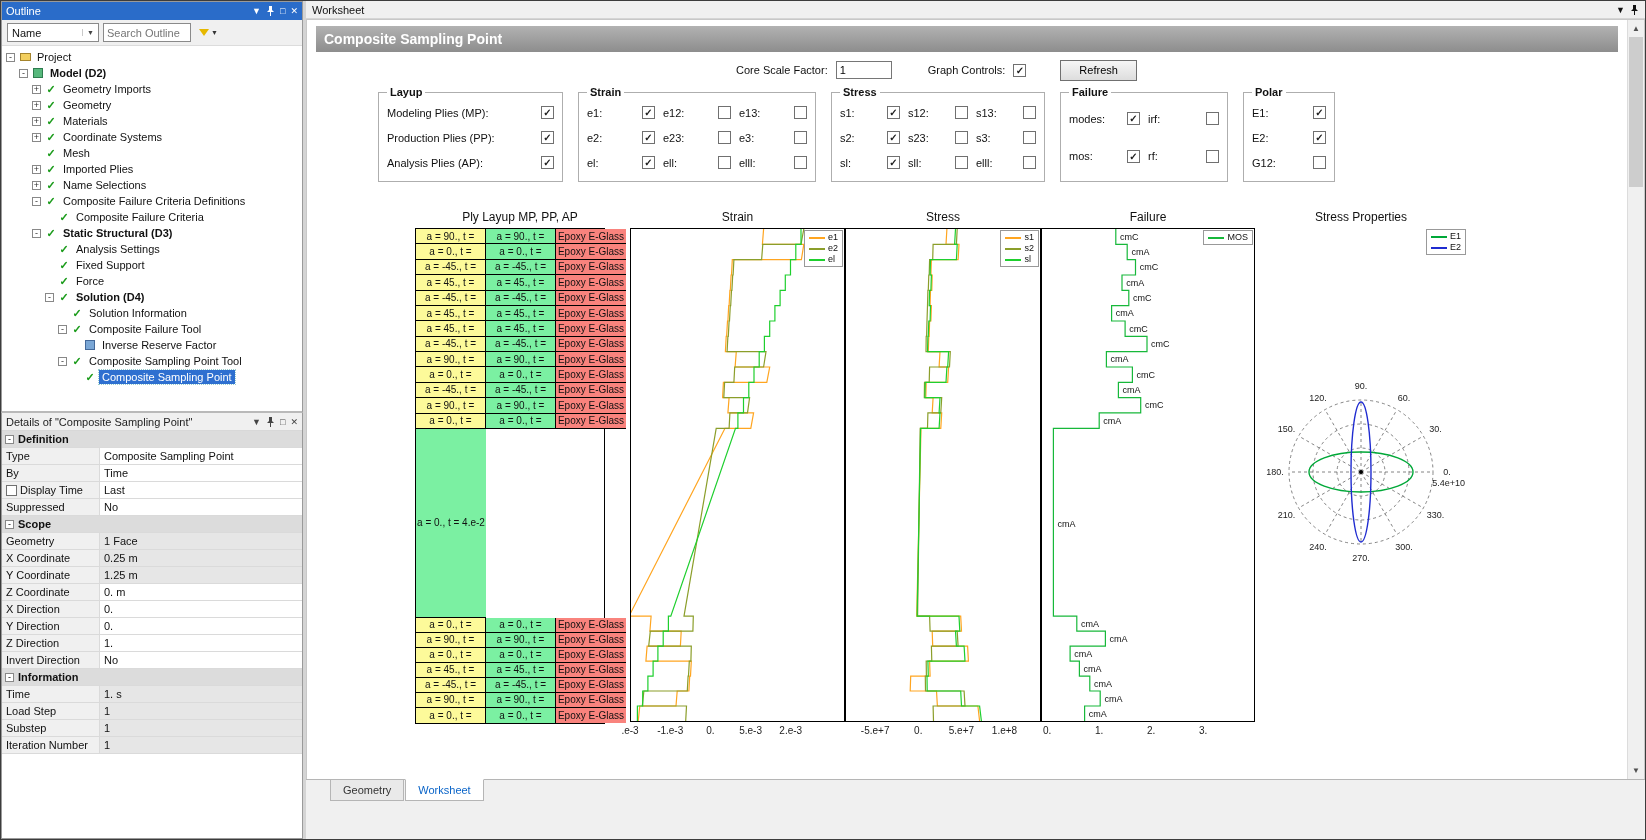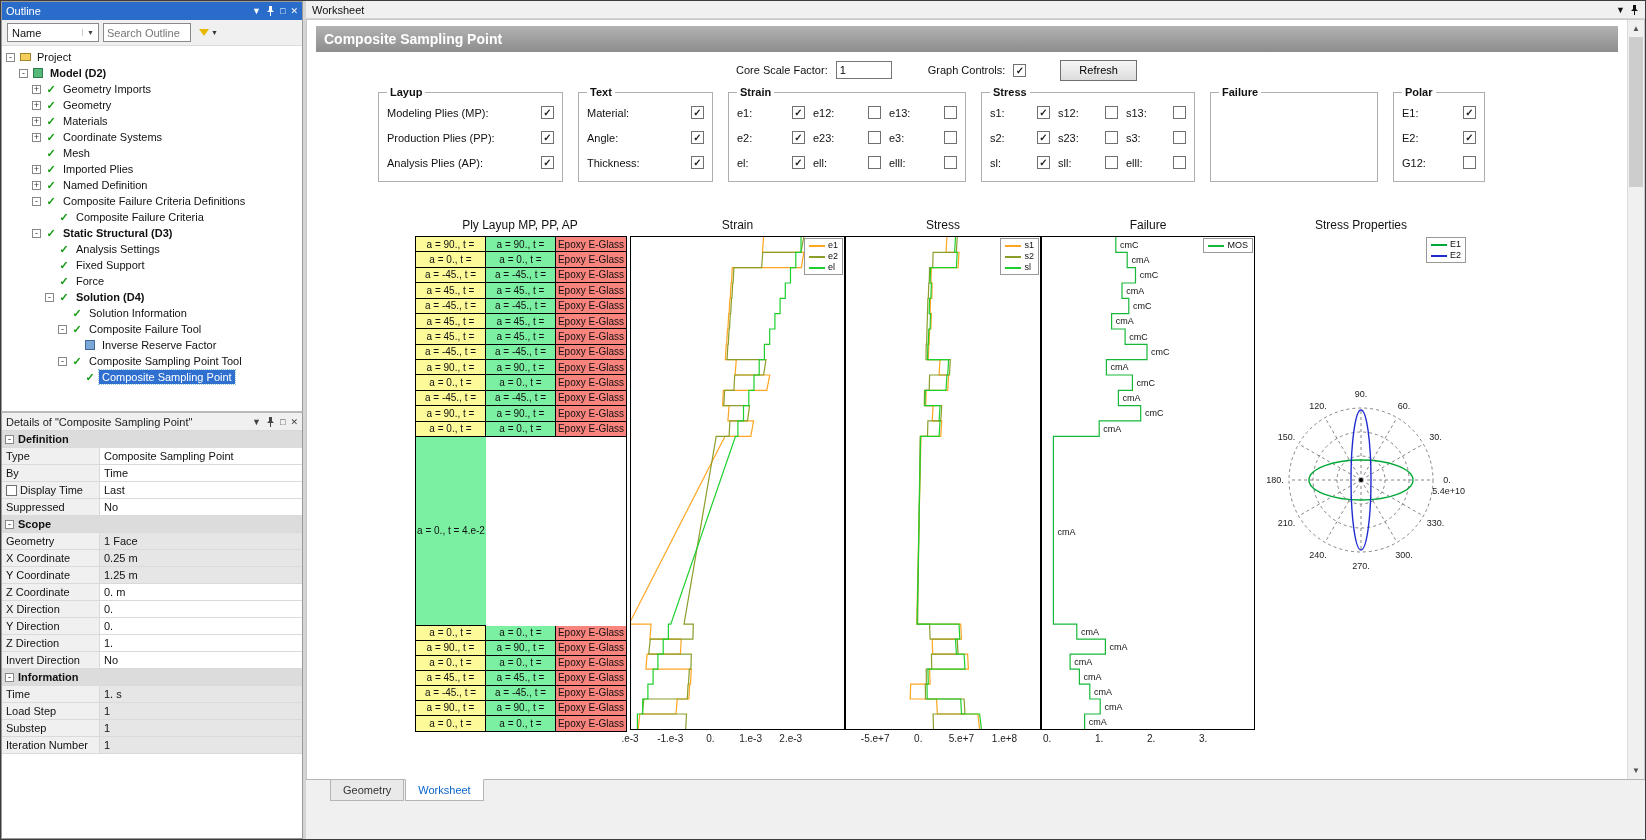--- a/index.html
+++ b/index.html
@@ -66,32 +66,32 @@
   .refresh-btn { margin-left:20px; padding:2px 18px; height:21px; border:1px solid #707070; background:linear-gradient(#f6f6f6,#dddddd); font-family:"Liberation Sans",sans-serif; font-size:11px; }
   .controls-row .cb { margin-right:6px; }
 
   .groups-row { margin-top:6px; display:flex; gap:15px; padding-left:62px; }
   fieldset.grp { border:1px solid #aeaeae; height:96px; padding:2px 8px 6px; }
   fieldset.grp legend { font-weight:bold; padding:0 3px; font-size:11px; }
   .grp-grid { display:grid; height:100%; align-content:space-around; column-gap:8px; }
   .grp-item { display:flex; align-items:center; gap:5px; }
   .grp-label { flex:1; text-align:left; white-space:nowrap; }
 
-  .charts { position:relative; height:534px; margin-top:36px;text-decoration:underline; }
+  .charts { position:relative; height:534px; margin-top:28px;text-decoration:underline; }
   .chart-panel { position:absolute; top:0; }
   .chart-title { text-align:center; font-size:12px; height:16px; color:#111; }
   .plot-box { position:relative; border:1px solid #000; height:494px; margin-top:2px; background:#fff; }
   .polar-box { position:relative; height:494px; margin-top:2px; }
   .legend { position:absolute; top:1px; right:1px; border:1px solid #999; background:#fff; padding:1px 4px; font-size:9px; }
   .leg-row { display:flex; align-items:center; gap:3px; line-height:11px; }
   .leg-swatch { width:16px; height:2px; display:inline-block; }
   .ticks { position:relative; height:14px; font-size:10px; color:#222; }
   .tick { position:absolute; top:3px; transform:translateX(-50%); white-space:nowrap; }
 
-  .ply-table { margin-top:2px; width:212px; border:1px solid #000; }
+  .ply-table { margin-top:2px; width:190px; border:1px solid #000; }
   .ply-row { display:flex; }
   .ply-row.thin { height:15.39px; }
   .ply-row.core { height:188.7px; }
   .ply-row.thinb { height:15.04px; }
   .ply-cell { width:70px; flex:0 0 70px; border-right:1px solid #000; border-bottom:1px solid #000; font-size:10px; text-align:center; overflow:hidden; display:flex; align-items:center; justify-content:center; line-height:11px; padding:0 1px; }
   .ply-cell:last-child { border-right:none; }
   .ply-row:last-child .ply-cell { border-bottom:none; }
 
   .ws-scrollbar { position:absolute; top:0; right:0; width:17px; height:100%; background:#f0f0f0; border-left:1px solid #dcdcdc; }
   .sb-arrow { height:17px; display:flex; align-items:center; justify-content:center; font-size:8px; color:#505050; background:#f0f0f0; }
@@ -179,21 +179,21 @@
             <span class="tlabel">Mesh</span>
           </div>
           <div class="tree-row" style="padding-left: 28px;">
             <span class="expander">+</span>
             <span class="ticon check">✓</span>
             <span class="tlabel">Imported Plies</span>
           </div>
           <div class="tree-row" style="padding-left: 28px;">
             <span class="expander">+</span>
             <span class="ticon check">✓</span>
-            <span class="tlabel">Named Definition</span>
+            <span class="tlabel">Name Selections</span>
           </div>
           <div class="tree-row" style="padding-left: 28px;">
             <span class="expander">-</span>
             <span class="ticon check">✓</span>
             <span class="tlabel">Composite Failure Criteria Definitions</span>
           </div>
           <div class="tree-row" style="padding-left: 41px;">
             <span class="expander hidden"></span>
             <span class="ticon check">✓</span>
             <span class="tlabel">Composite Failure Criteria</span>
@@ -420,37 +420,20 @@
               <label class="grp-item">
                 <span class="grp-label">Production Plies (PP):</span>
                 <span class="cb checked"></span>
               </label>
               <label class="grp-item">
                 <span class="grp-label">Analysis Plies (AP):</span>
                 <span class="cb checked"></span>
               </label>
             </div>
           </fieldset>
-          <fieldset class="grp" style="width: 135px;">
-            <legend>Text</legend>
-            <div class="grp-grid" style="grid-template-columns: repeat(1, 1fr);">
-              <label class="grp-item">
-                <span class="grp-label">Material:</span>
-                <span class="cb checked"></span>
-              </label>
-              <label class="grp-item">
-                <span class="grp-label">Angle:</span>
-                <span class="cb checked"></span>
-              </label>
-              <label class="grp-item">
-                <span class="grp-label">Thickness:</span>
-                <span class="cb checked"></span>
-              </label>
-            </div>
-          </fieldset>
           <fieldset class="grp" style="width: 238px;">
             <legend>Strain</legend>
             <div class="grp-grid" style="grid-template-columns: repeat(3, 1fr);">
               <label class="grp-item">
                 <span class="grp-label">e1:</span>
                 <span class="cb checked"></span>
               </label>
               <label class="grp-item">
                 <span class="grp-label">e12:</span>
                 <span class="cb"></span>
@@ -521,20 +504,38 @@
                 <span class="cb"></span>
               </label>
               <label class="grp-item">
                 <span class="grp-label">elll:</span>
                 <span class="cb"></span>
               </label>
             </div>
           </fieldset>
           <fieldset class="grp" style="width: 168px;">
             <legend>Failure</legend>
+            <div class="grp-grid" style="grid-template-columns: repeat(2, 1fr);">
+              <label class="grp-item">
+                <span class="grp-label">modes:</span>
+                <span class="cb checked"></span>
+              </label>
+              <label class="grp-item">
+                <span class="grp-label">irf:</span>
+                <span class="cb"></span>
+              </label>
+              <label class="grp-item">
+                <span class="grp-label">mos:</span>
+                <span class="cb checked"></span>
+              </label>
+              <label class="grp-item">
+                <span class="grp-label">rf:</span>
+                <span class="cb"></span>
+              </label>
+            </div>
           </fieldset>
           <fieldset class="grp" style="width: 92px;">
             <legend>Polar</legend>
             <div class="grp-grid" style="grid-template-columns: repeat(1, 1fr);">
               <label class="grp-item">
                 <span class="grp-label">E1:</span>
                 <span class="cb checked"></span>
               </label>
               <label class="grp-item">
                 <span class="grp-label">E2:</span>
@@ -679,21 +680,21 @@
                 <div class="leg-row">
                   <span class="leg-swatch" style="background: rgb(30, 207, 46);"></span>
                   <span>el</span>
                 </div>
               </div>
           </div>
           <div class="ticks">
               <span class="tick" style="left: 0px;">.e-3</span>
               <span class="tick" style="left: 40.1887px;">-1.e-3</span>
               <span class="tick" style="left: 80.3774px;">0.</span>
-              <span class="tick" style="left: 120.566px;">1.e-3</span>
+              <span class="tick" style="left: 120.566px;">5.e-3</span>
               <span class="tick" style="left: 160.755px;">2.e-3</span>
             </div>
         </div>
 
         <div class="chart-panel" style="left:529px;width:196px">
           <div class="chart-title">Stress</div>
           <div class="plot-box">
             <svg width="194" height="492">
                 <polyline points="100.9,0.0 100.0,15.4 113.0,15.4 112.1,30.7 85.4,30.7 84.9,46.0 86.2,46.0 85.8,61.3 84.5,61.3 84.1,76.7 85.4,76.7 84.9,92.0 83.6,92.0 83.2,107.3 82.8,107.3 82.3,122.6 94.0,122.6 93.1,138.0 102.6,138.0 101.7,153.3 80.2,153.3 79.8,168.6 87.1,168.6 86.2,183.9 95.7,183.9 94.8,199.3 75.0,199.3 70.7,387.2 114.7,387.2 115.5,402.2 86.2,402.2 86.7,417.1 121.6,417.1 122.4,432.1 83.6,432.1 84.1,447.1 64.7,447.1 64.2,462.0 90.5,462.0 91.4,477.0 131.9,477.0 133.6,492.0" fill="none" stroke="#ffa520" stroke-width="1.2"></polyline>
                 <polyline points="111.2,0.0 110.4,15.4 87.1,15.4 86.7,30.7 83.6,30.7 83.2,46.0 82.8,46.0 82.3,61.3 81.9,61.3 81.5,76.7 81.5,76.7 81.0,92.0 81.0,92.0 80.6,107.3 80.2,107.3 80.0,122.6 104.3,122.6 103.5,138.0 83.6,138.0 83.2,153.3 78.5,153.3 78.3,168.6 95.7,168.6 94.8,183.9 81.9,183.9 81.5,199.3 74.2,199.3 71.6,387.2 83.6,387.2 84.1,402.2 111.2,402.2 112.1,417.1 85.4,417.1 85.8,432.1 80.2,432.1 80.4,447.1 79.3,447.1 79.5,462.0 118.1,462.0 119.0,477.0 87.1,477.0 87.5,492.0" fill="none" stroke="#8b9e2a" stroke-width="1.2"></polyline>

